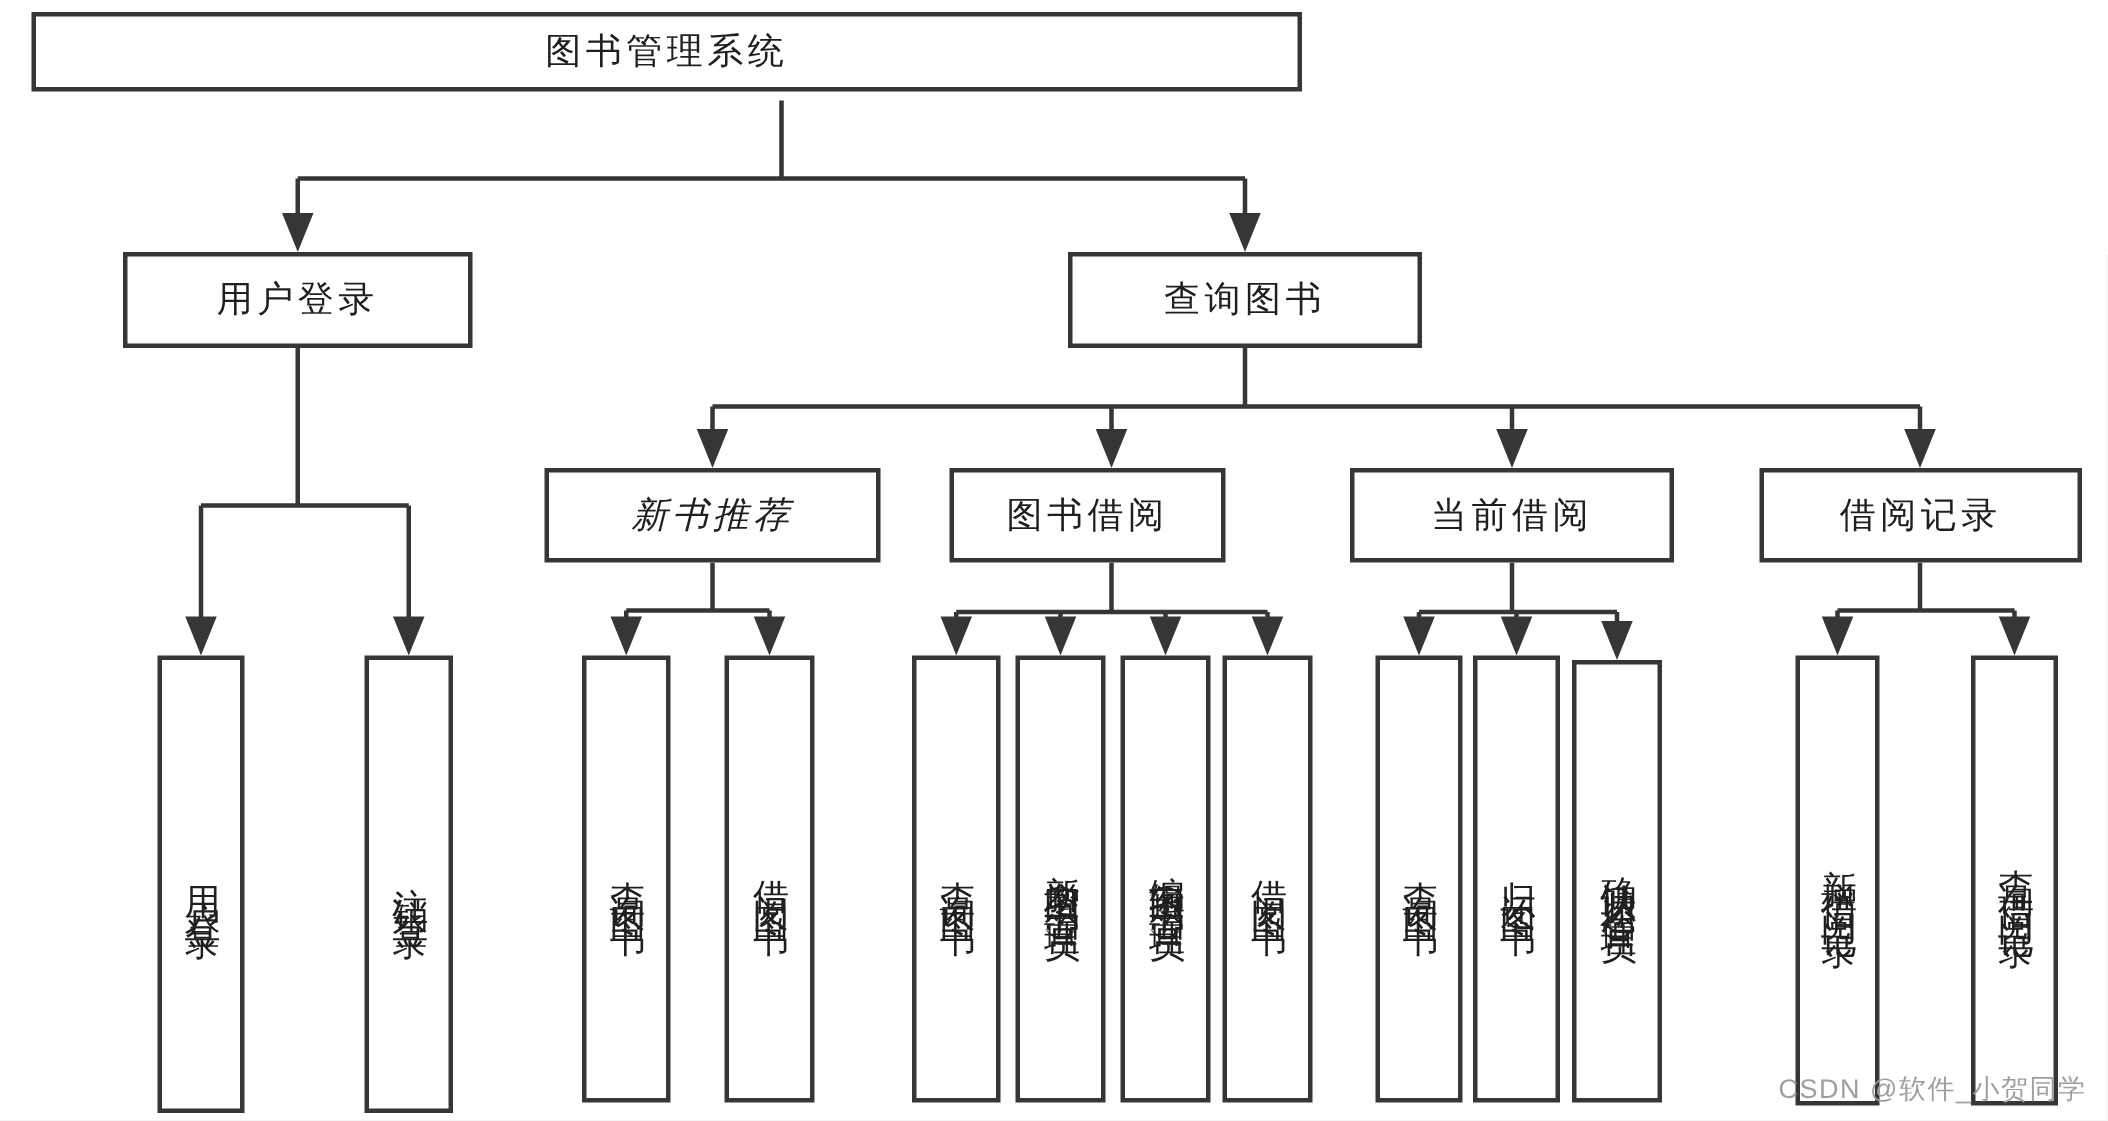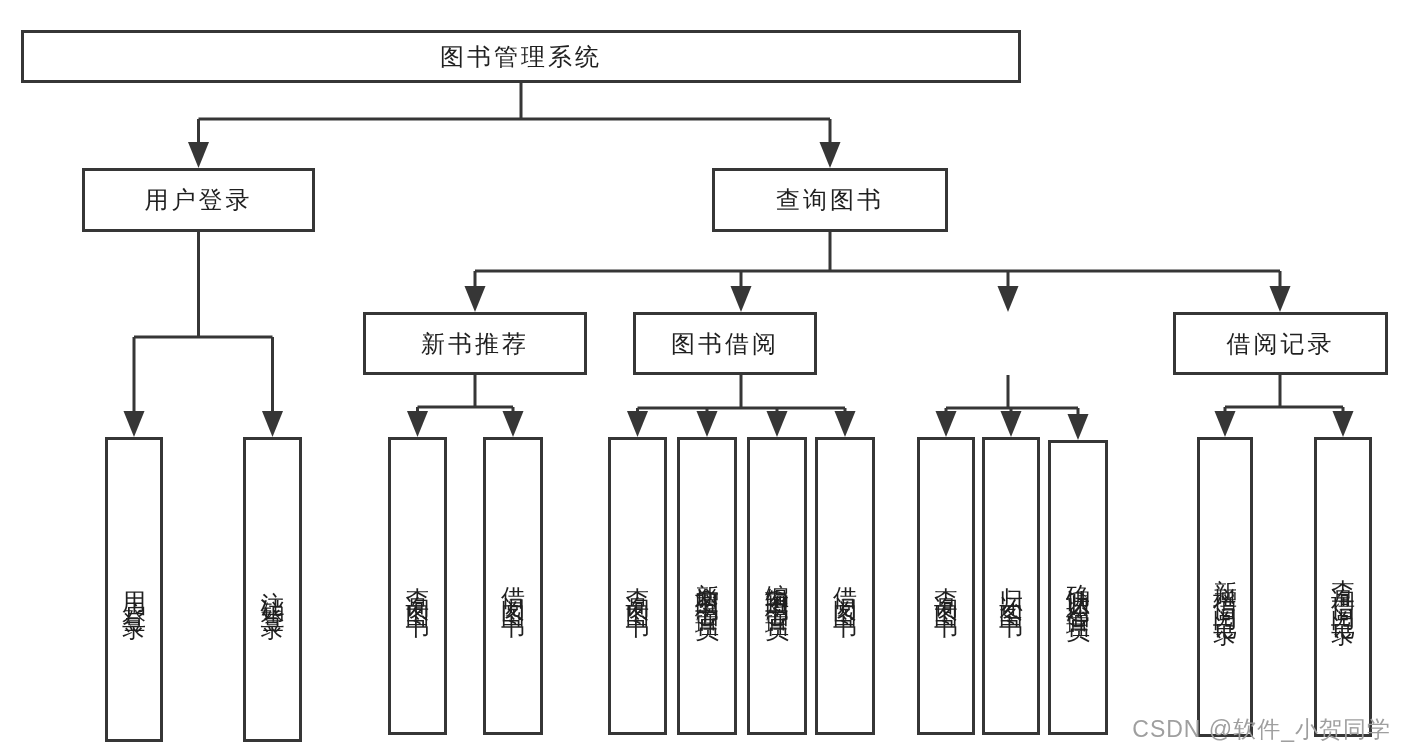--- a/index.html
+++ b/index.html
@@ -29,21 +29,21 @@
     white-space:nowrap;line-height:1;
   }
   .vbox .vlabel{
     writing-mode:vertical-rl;text-orientation:mixed;
     font-size:24px;letter-spacing:9px;line-height:1;
     color:var(--color-text);white-space:nowrap;
   }
   .vbox .vlabel.long{letter-spacing:5px;}
   #watermark{
     position:absolute;right:14px;top:714px;
-    font-size:23px;letter-spacing:1px;
+    font-size:18px;letter-spacing:1px;
     color:var(--color-watermark);
     z-index:5;white-space:nowrap;
   }
 </style>
 </head>
 <body>
 
 <div id="stage">
 
   <svg id="connectors" viewBox="0 0 1405 747" xmlns="http://www.w3.org/2000/svg">
@@ -79,36 +79,39 @@
       <polygon points="766.5,411 787.5,411 777,437"></polygon>
       <polygon points="834.5,411 855.5,411 845,437"></polygon>
       <polygon points="935.5,411 956.5,411 946,437"></polygon>
       <polygon points="1000.5,411 1021.5,411 1011,437"></polygon>
       <polygon points="1067.5,414 1088.5,414 1078,440"></polygon>
       <polygon points="1214.5,411 1235.5,411 1225,437"></polygon>
       <polygon points="1332.5,411 1353.5,411 1343,437"></polygon>
     </g>
   </svg>
 
-  <div class="hbox" style="left:21px;top:30px;width:1000px;height:53px;">
+  <div class="hbox" style="left:21px;top:8px;width:847px;height:53px;">
     <span class="label">图书管理系统</span>
   </div>
 
   <div class="hbox" style="left:82px;top:168px;width:233px;height:64px;">
     <span class="label">用户登录</span>
   </div>
   <div class="hbox" style="left:712px;top:168px;width:236px;height:64px;">
     <span class="label">查询图书</span>
   </div>
 
-  <div class="hbox" style="left:363px;top:312px;width:224px;height:63px;">
+  <div class="hbox" style="left:363px;top:312px;width:224px;height:63px;font-style:italic;">
     <span class="label">新书推荐</span>
   </div>
   <div class="hbox" style="left:633px;top:312px;width:184px;height:63px;">
     <span class="label">图书借阅</span>
+  </div>
+  <div class="hbox" style="left:900px;top:312px;width:216px;height:63px;">
+    <span class="label">当前借阅</span>
   </div>
   <div class="hbox" style="left:1173px;top:312px;width:215px;height:63px;">
     <span class="label">借阅记录</span>
   </div>
 
   <div class="vbox" style="left:105px;top:437px;width:58px;height:305px;">
     <span class="vlabel">用户登录</span>
   </div>
   <div class="vbox" style="left:243px;top:437px;width:59px;height:305px;">
     <span class="vlabel">注销登录</span>

